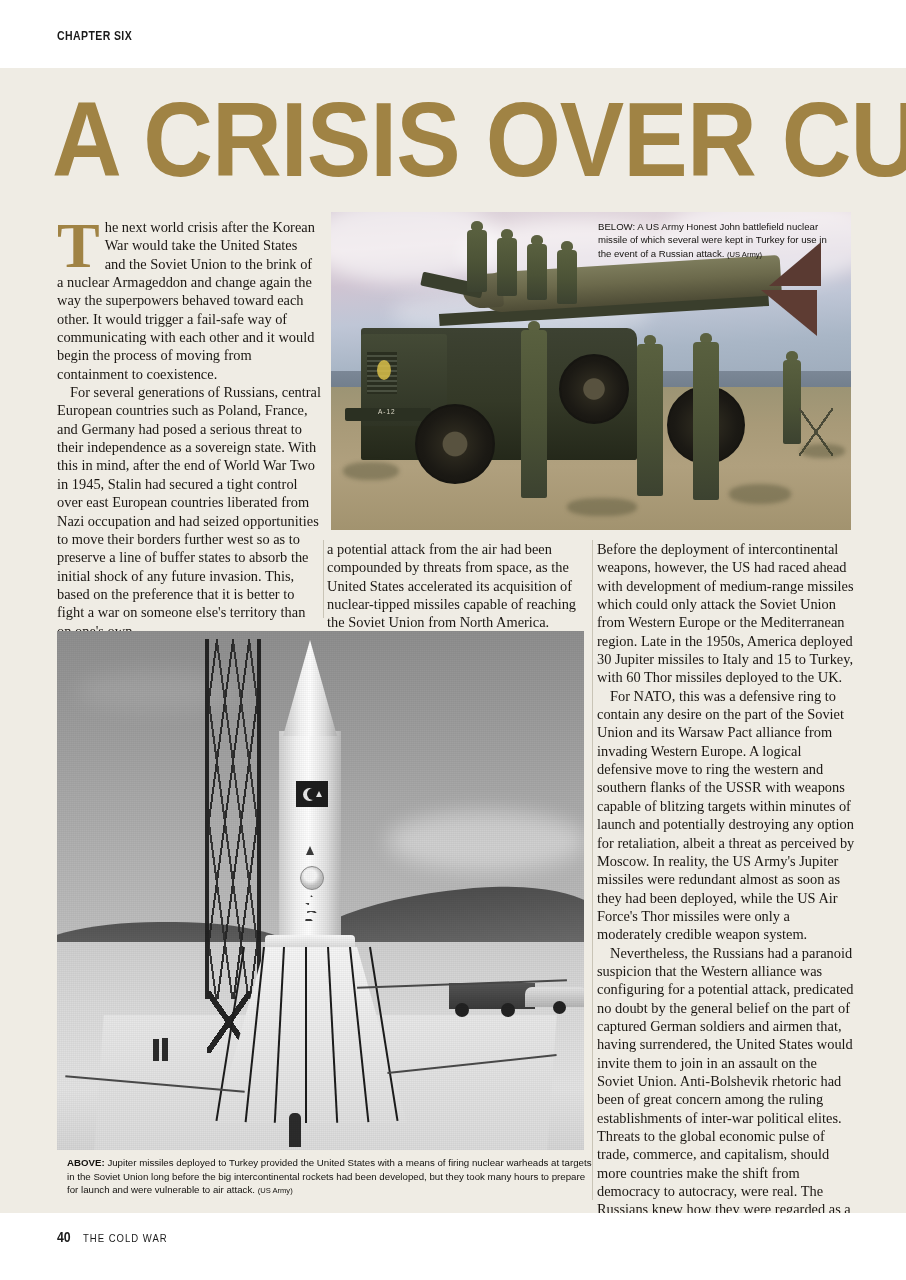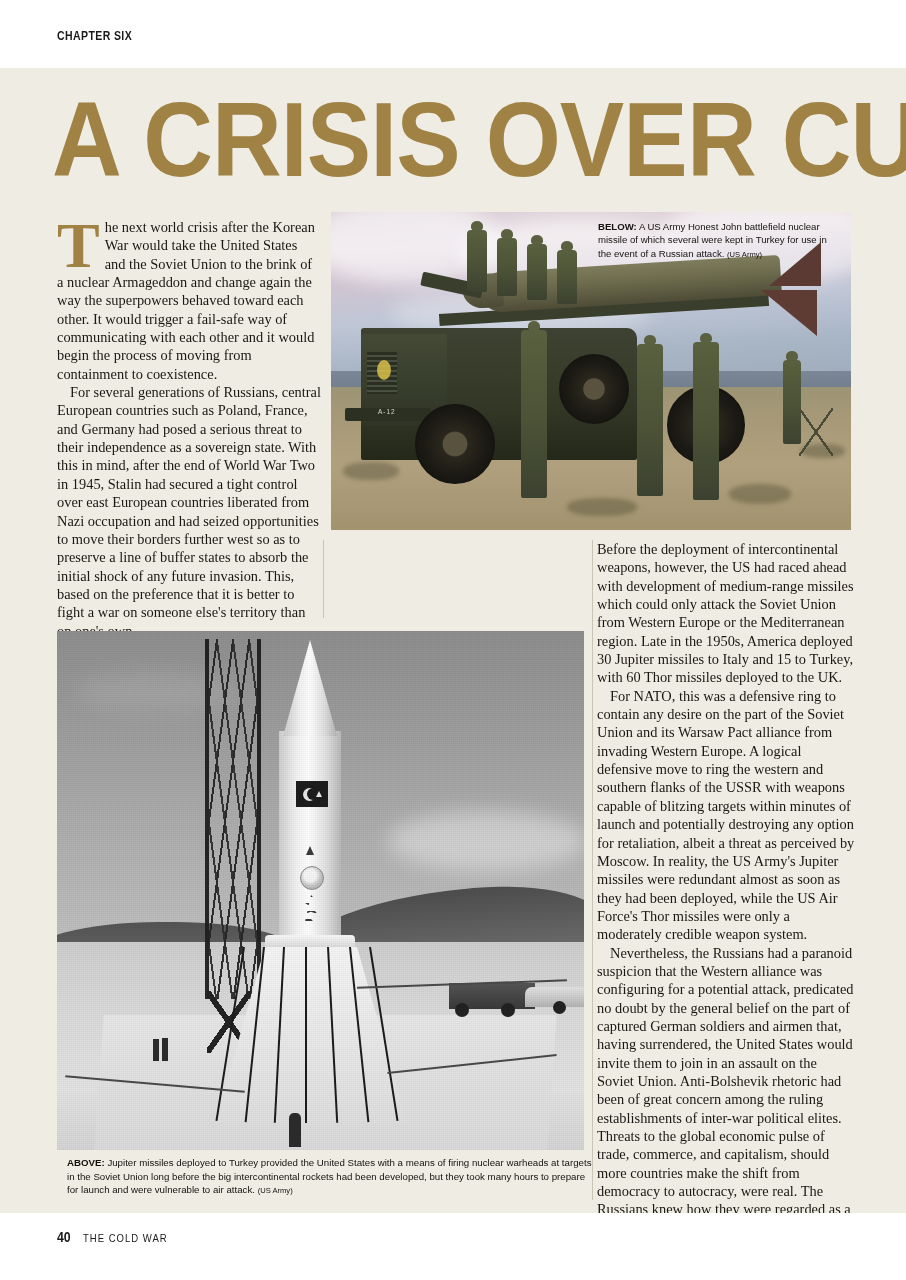--- a/index.html
+++ b/index.html
@@ -116,21 +116,21 @@
     background:#5b6140;border-radius:50% 50% 38% 38%;}
   .hj-tripod{position:absolute;left:468px;top:196px;width:34px;height:48px;
     background:
       linear-gradient(to bottom right,transparent 48%,#4a4a38 48%,#4a4a38 52%,transparent 52%),
       linear-gradient(to bottom left,transparent 48%,#4a4a38 48%,#4a4a38 52%,transparent 52%);}
   .hj-caption{
     position:absolute;left:267px;top:8px;width:240px;
     font-family:"Liberation Sans", sans-serif;
     font-size:9.6px;line-height:13.4px;color:#14120f;
   }
-  .hj-caption b{font-weight:700;}
+  .hj-caption b{font-weight:400;}
   .hj-caption .credit{font-size:7.6px;}
 
   
   .photo-jup{
     position:absolute;left:57px;top:631px;width:527px;height:519px;
     overflow:hidden;background:#b9b9b9;
   }
   .jp-sky{position:absolute;left:0;top:0;width:100%;height:64%;
     background:linear-gradient(180deg,#8f8f8f 0%,#9e9e9e 30%,#b0b0b0 62%,#c4c4c4 100%);}
   .jp-cloud{position:absolute;border-radius:50%;background:rgba(255,255,255,.4);filter:blur(10px);}
@@ -222,20 +222,23 @@
 
   <div class="rule rule-a"></div>
   <div class="rule rule-b"></div>
 
   <div class="col col-1">
     <p><span class="dropcap">T</span><span>he next world crisis after the Korean War would take the United States and the Soviet Union to the brink of a nuclear Armageddon and change again the way the superpowers behaved toward each other. It would trigger a fail-safe way of communicating with each other and it would begin the process of moving from containment to coexistence.</span></p>
     <p class="ind">For several generations of Russians, central European countries such as Poland, France, and Germany had posed a serious threat to their independence as a sovereign state. With this in mind, after the end of World War Two in 1945, Stalin had secured a tight control over east European countries liberated from Nazi occupation and had seized opportunities to move their borders further west so as to preserve a line of buffer states to absorb the initial shock of any future invasion. This, based on the preference that it is better to fight a war on someone else's territory than on one's own.</p>
     <p class="ind">Sensitive to potential threats from the land, the added challenge for Russia of</p>
   </div>
 
+  <div class="col col-2">
+    <p>a potential attack from the air had been compounded by threats from space, as the United States accelerated its acquisition of nuclear-tipped missiles capable of reaching the Soviet Union from North America.</p>
+  </div>
 
   <div class="col col-3">
     <p>Before the deployment of intercontinental weapons, however, the US had raced ahead with development of medium-range missiles which could only attack the Soviet Union from Western Europe or the Mediterranean region. Late in the 1950s, America deployed 30 Jupiter missiles to Italy and 15 to Turkey, with 60 Thor missiles deployed to the UK.</p>
     <p class="ind">For NATO, this was a defensive ring to contain any desire on the part of the Soviet Union and its Warsaw Pact alliance from invading Western Europe. A logical defensive move to ring the western and southern flanks of the USSR with weapons capable of blitzing targets within minutes of launch and potentially destroying any option for retaliation, albeit a threat as perceived by Moscow. In reality, the US Army's Jupiter missiles were redundant almost as soon as they had been deployed, while the US Air Force's Thor missiles were only a moderately credible weapon system.</p>
     <p class="ind">Nevertheless, the Russians had a paranoid suspicion that the Western alliance was configuring for a potential attack, predicated no doubt by the general belief on the part of captured German soldiers and airmen that, having surrendered, the United States would invite them to join in an assault on the Soviet Union. Anti-Bolshevik rhetoric had been of great concern among the ruling establishments of inter-war political elites. Threats to the global economic pulse of trade, commerce, and capitalism, should more countries make the shift from democracy to autocracy, were real. The Russians knew how they were regarded as a pariah state on the world stage and suspected conspiracies to destroy their societal experiment.</p>
     <p class="ind">There were concerns about placing Jupiter intermediate-range missiles (IRBMs), each with a range of 1,500 miles (2,400km) so close</p>
   </div>
 
   <div class="photo-hj">
     <div class="hj-sky"></div>

